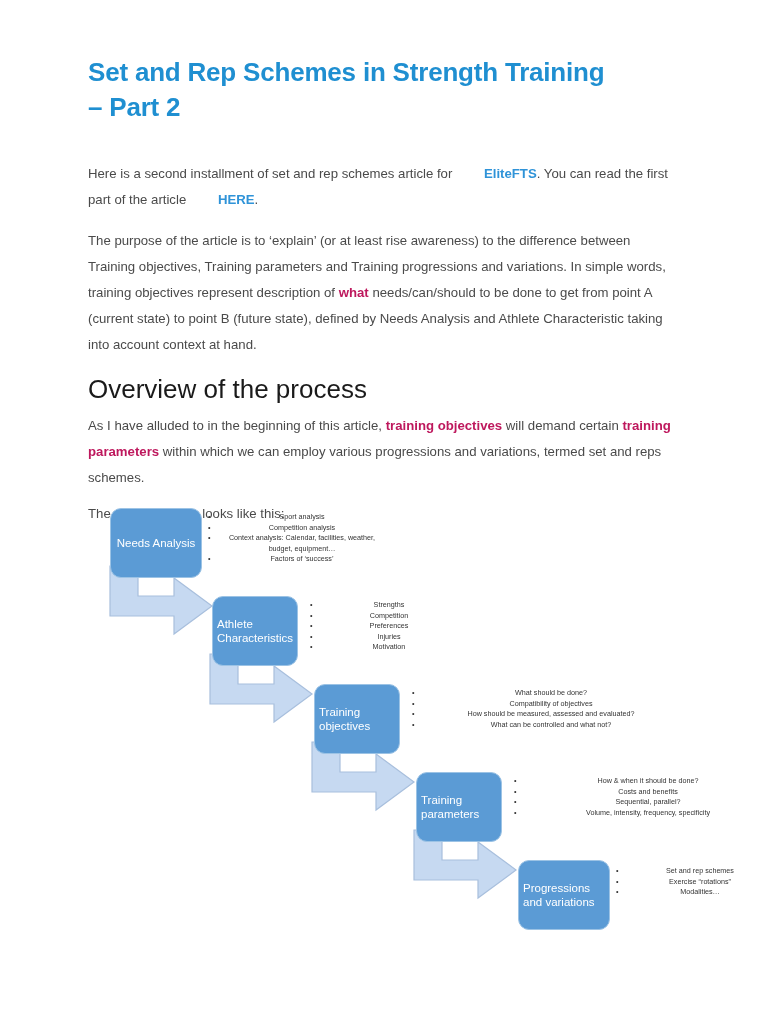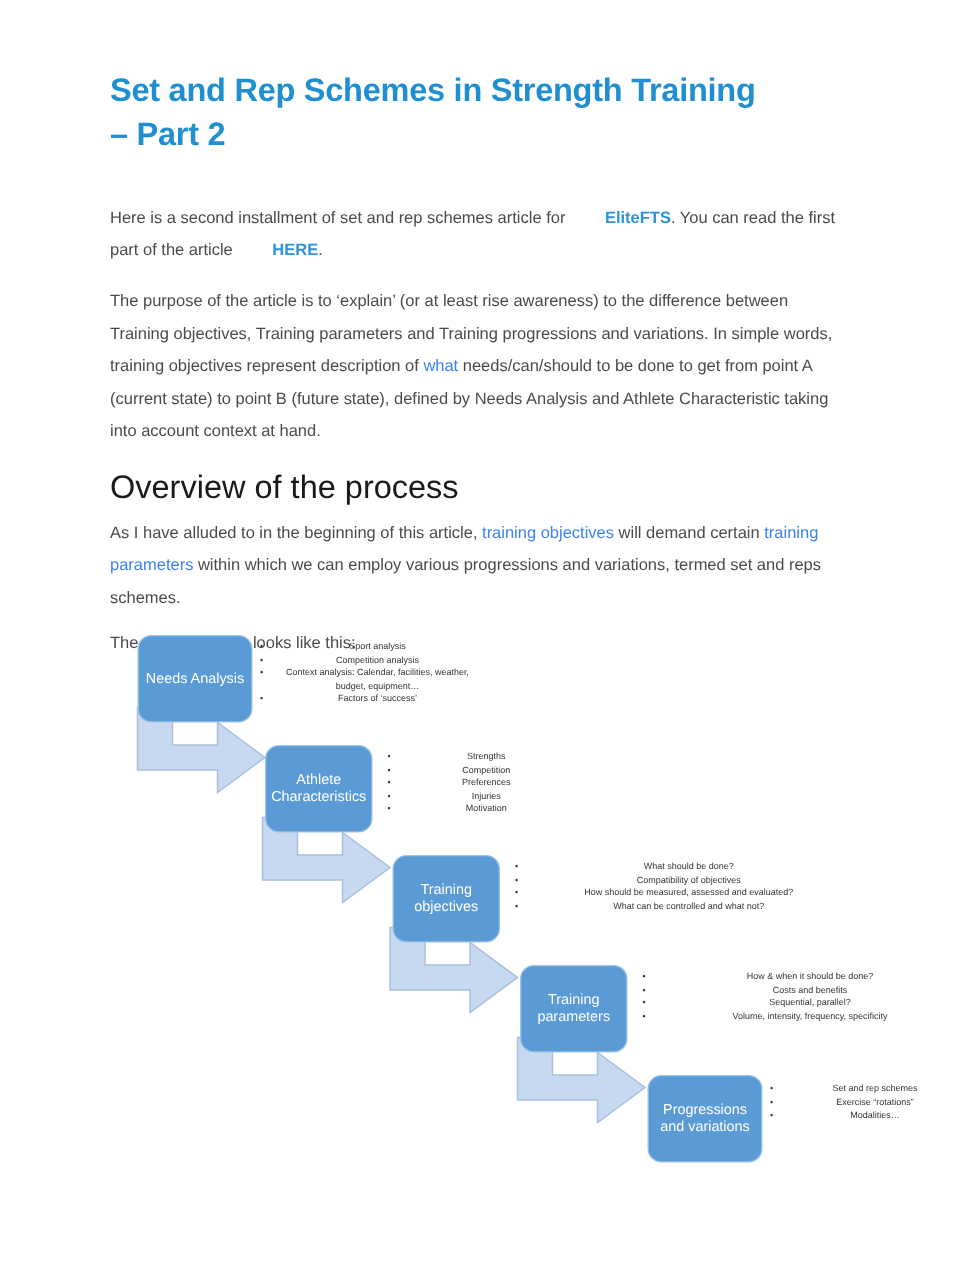--- a/index.html
+++ b/index.html
@@ -39,21 +39,21 @@
     font-size: 13.2px;
     line-height: 26px;
     color: #4a4a4a;
   }
   .para a, .lnk {
     color: #2f93d8;
     font-weight: bold;
     text-decoration: none;
     padding-left: 28px;
   }
-  .para b { color: #3b82f6; font-weight: normal; }
+  .para b { color: #be185d; font-weight: bold; }
 
   #para-intro  { top: 148px; }
   #para-purpose{ top: 215px; }
   #para-body   { top: 400px; }
   #para-lead   { top: 488px; }
 
   .section-heading {
     position: absolute;
     left: 88px; top: 352px;
     font-size: 26px;
@@ -70,21 +70,21 @@
   }
   .node {
     position: absolute;
     background: #5b9bd5;
     border: 1px solid #9cc3e5;
     border-radius: 11px;
     color: #ffffff;
     display: flex;
     align-items: center;
     justify-content: center;
-    text-align: center;
+    text-align: left;
     font-size: 11.5px;
     line-height: 14px;
     padding: 4px;
   }
   .bullets {
     position: absolute;
     font-size: 7.2px;
     line-height: 10.6px;
     color: #333333;
     list-style: none;

